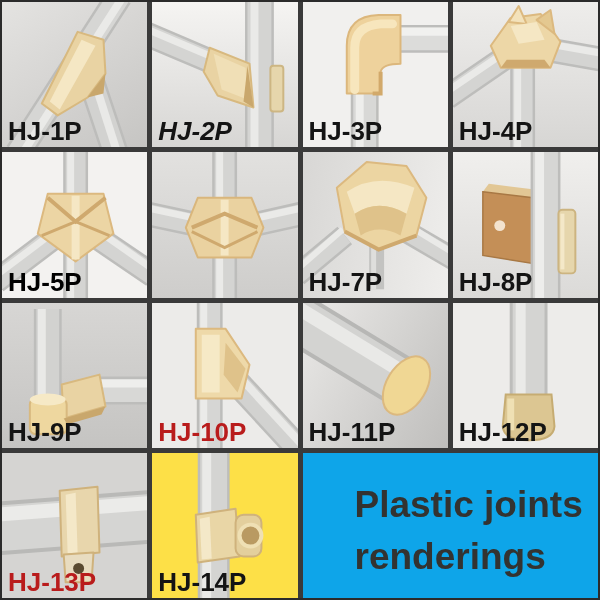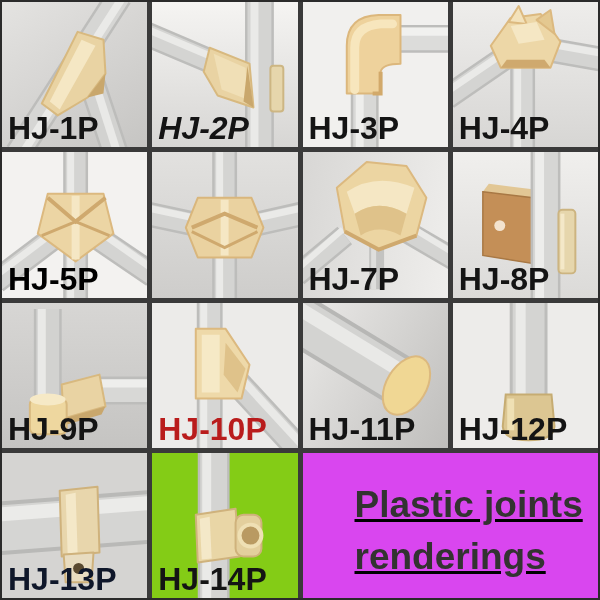--- a/index.html
+++ b/index.html
@@ -6,40 +6,40 @@
   #frame{
     width:600px;height:600px;box-sizing:border-box;
     border:2px solid #2b2b2b;background:#3a3a3a;
     display:grid;grid-template-columns:repeat(4,1fr);grid-template-rows:repeat(4,1fr);
     gap:5px;font-family:"Liberation Sans",sans-serif;overflow:hidden;
   }
   .cell{position:relative;overflow:hidden;}
   .cell svg{position:absolute;inset:0;width:100%;height:100%;display:block;}
   .plabel{
     position:absolute;left:6px;bottom:3px;z-index:2;
-    font-size:32px;font-weight:bold;color:#141414;letter-spacing:0px;line-height:1;
+    font-size:26px;font-weight:bold;color:#141414;letter-spacing:0px;line-height:1;
   }
   
   .bg1{background:linear-gradient(145deg,#e4e3e1,#c6c5c3);}
   .bg2{background:linear-gradient(180deg,#f5f4f2,#d7d6d4);}
   .bg3{background:#f1f0ee;}
   .bg4{background:linear-gradient(180deg,#eeedeb,#d7d6d4);}
   .bg5{background:#f3f2f0;}
   .bg6{background:linear-gradient(180deg,#e2e1df,#cecdcb);}
   .bg7{background:linear-gradient(100deg,#d8d7d5,#efeeec);}
   .bg8{background:linear-gradient(180deg,#f0efed,#dbdad8);}
   .bg9{background:linear-gradient(180deg,#d7d6d4,#c5c4c2);}
   .bg10{background:#ecebe9;}
   .bg11{background:linear-gradient(120deg,#eae9e7,#bfbebc);}
   .bg12{background:#edecea;}
   .bg13{background:#d5d4d2;}
-  .bg14{background:#84cc16;text-decoration:underline;}
+  .bg14{background:#fde047;text-decoration:underline;}
   .caption-cell{
-    background:#d946ef;grid-column:span 2;position:relative;
-    padding:26px 0 0 52px;box-sizing:border-box;text-decoration:underline;
+    background:#0ea5e9;grid-column:span 2;position:relative;
+    padding:26px 0 0 52px;box-sizing:border-box;
   }
   .caption-line{
     display:block;font-size:37px;font-weight:600;color:#333331;
     line-height:52px;white-space:nowrap;
   }
 </style>
 </head>
 <body>
 
 <div id="frame" style="background: rgb(58, 58, 58); border-color: rgb(43, 43, 43);">
@@ -321,21 +321,21 @@
         <line x1="-6" y1="76" x2="152" y2="64" stroke="#d5d5d3" stroke-width="46"></line>
         <line x1="-6" y1="62" x2="152" y2="50" stroke="#ebebe9" stroke-width="14"></line>
       </g>
       <g>
         <polygon points="58,38 96,34 98,100 60,104" fill="#e8d6ac" stroke="#cfb27c" stroke-width="2" stroke-linejoin="round"></polygon>
         <polygon points="64,42 74,40 76,100 66,101" fill="#f4e8c8"></polygon>
         <polygon points="62,102 92,100 90,130 64,130" fill="#e8dcc0" stroke="#cfb27c" stroke-width="2" stroke-linejoin="round"></polygon>
         <circle cx="77" cy="116" r="5.5" fill="#5a4a30"></circle>
       </g>
     </svg>
-    <span class="plabel" style="color: #0f172a;">HJ-13P</span>
+    <span class="plabel" style="color: #b91c1c;">HJ-13P</span>
   </div>
 
   <div class="cell bg14">
     <svg viewBox="0 0 146 146" preserveAspectRatio="xMidYMid slice">
       <g>
         <line x1="62" y1="-6" x2="62" y2="152" stroke="#bdbdbb" stroke-width="32"></line>
         <line x1="62" y1="-6" x2="62" y2="152" stroke="#d4d4d2" stroke-width="27"></line>
         <line x1="55" y1="-6" x2="55" y2="152" stroke="#eaeae8" stroke-width="9"></line>
       </g>
       <g>

